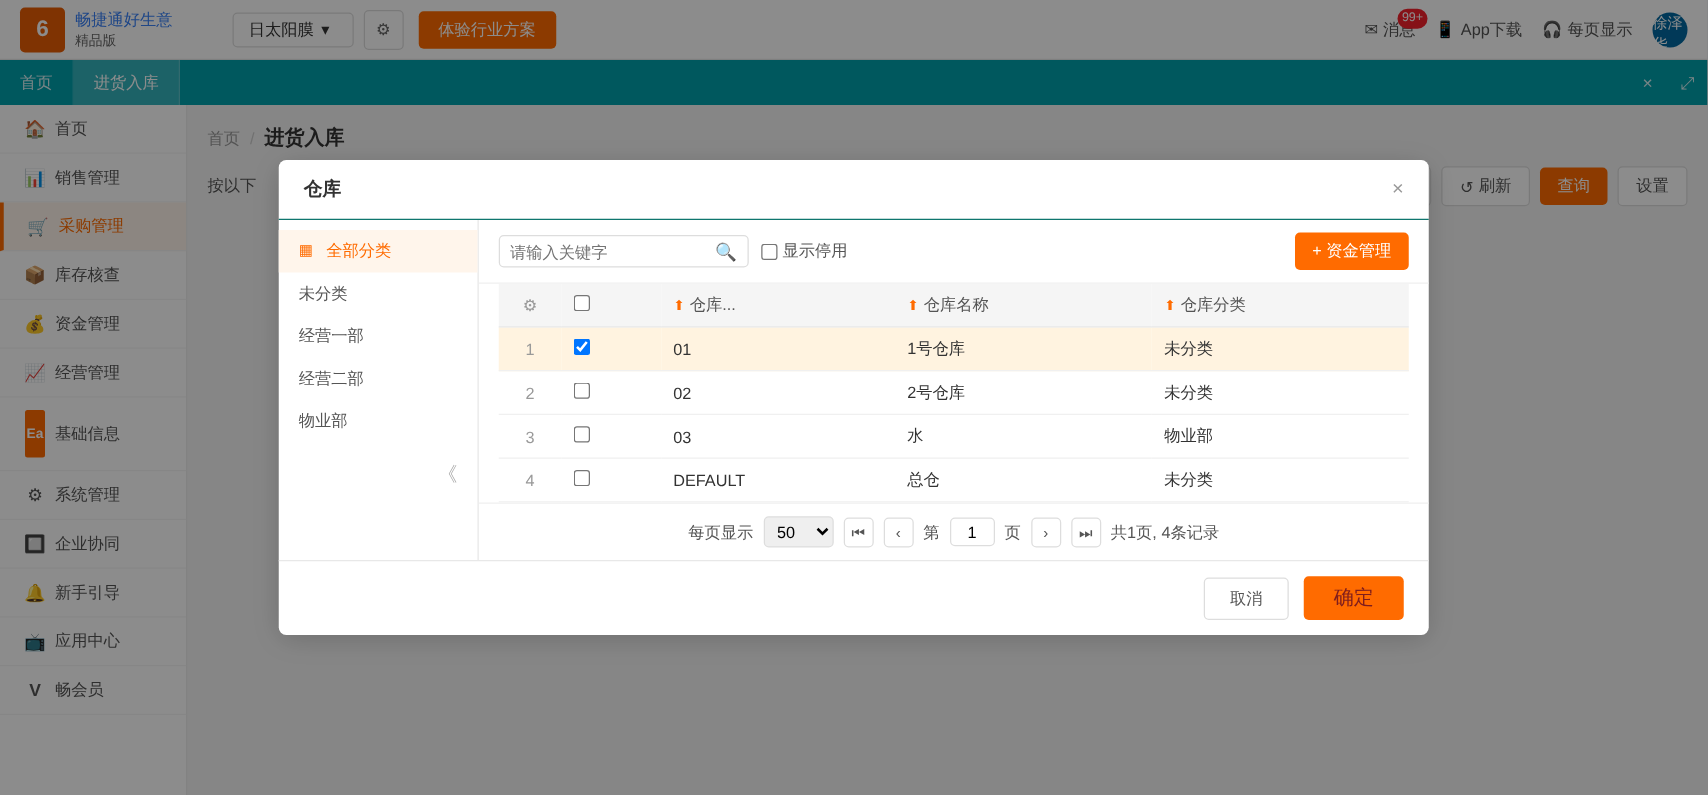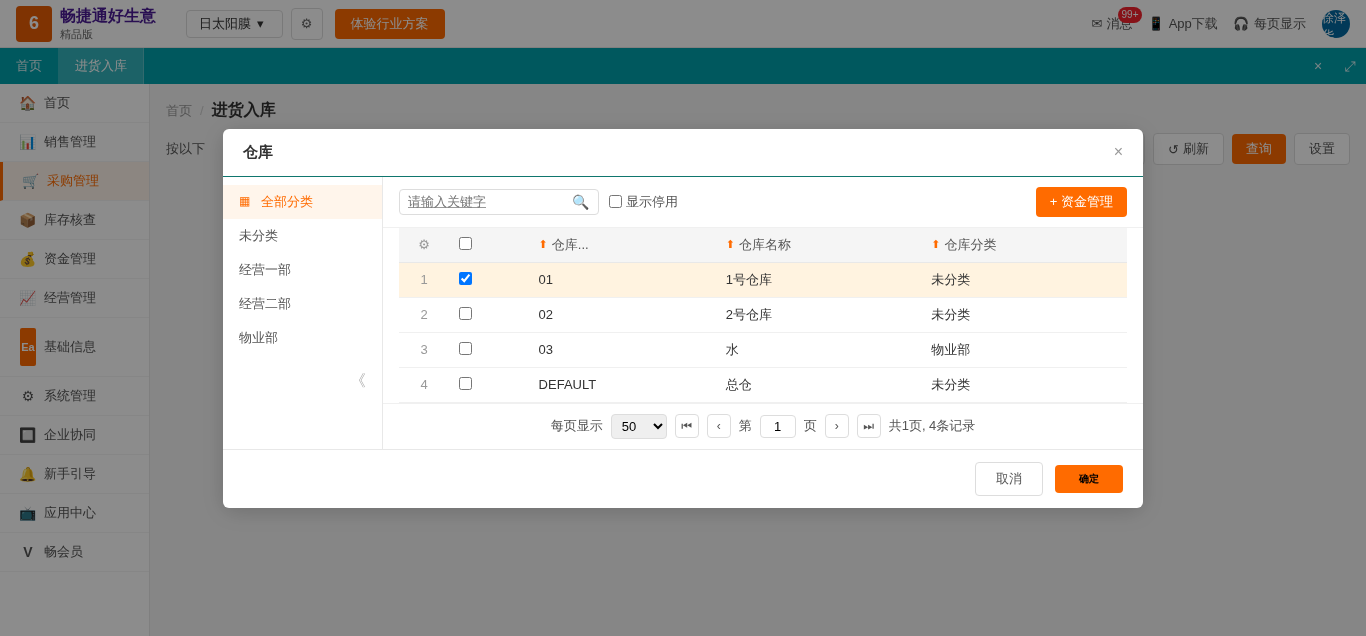--- a/index.html
+++ b/index.html
@@ -32,23 +32,23 @@
       color: white;
       font-weight: bold;
       font-size: 18px;
       margin-right: 8px;
     }
     .logo-badge {
       font-size: 11px;
       color: #666;
     }
     .logo-title {
-      font-size: 16px;
-      color: #4c1d95;
-      font-weight: bold;
+      font-size: 13px;
+      color: #3b82f6;
+      font-weight: normal;
     }
     .store-selector {
       display: flex;
       align-items: center;
       padding: 4px 12px;
       border: 1px solid #ddd;
       border-radius: 4px;
       cursor: pointer;
       margin-left: 20px;
       font-size: 13px;
@@ -319,21 +319,20 @@
       padding: 4px 8px;
       gap: 6px;
       width: 200px;
     }
     .modal-search-box input {
       border: none;
       outline: none;
       font-size: 13px;
       width: 100%;
       color: #999;
-      text-decoration: underline;
     }
     .modal-search-icon { color: #999; font-size: 14px; }
     .checkbox-label {
       display: flex;
       align-items: center;
       gap: 4px;
       color: #555;
       font-size: 13px;
     }
     .modal-add-btn {
@@ -437,27 +436,26 @@
       background: white;
       color: #555;
       border: 1px solid #ddd;
       padding: 7px 20px;
       border-radius: 4px;
       cursor: pointer;
       font-size: 13px;
     }
     .btn-confirm {
       background: #ff6b00;
-      color: #000000;
+      color: #7f1d1d;
       border: none;
       padding: 7px 24px;
       border-radius: 4px;
       cursor: pointer;
-      font-size: 10px;
-      font-weight: bold;
+      font-size: 16px;
     }
   </style>
 </head>
 <body>
 
 <div class="top-header">
   <div class="logo-area">
     <div class="logo-icon">
       <span>6</span>
     </div>

